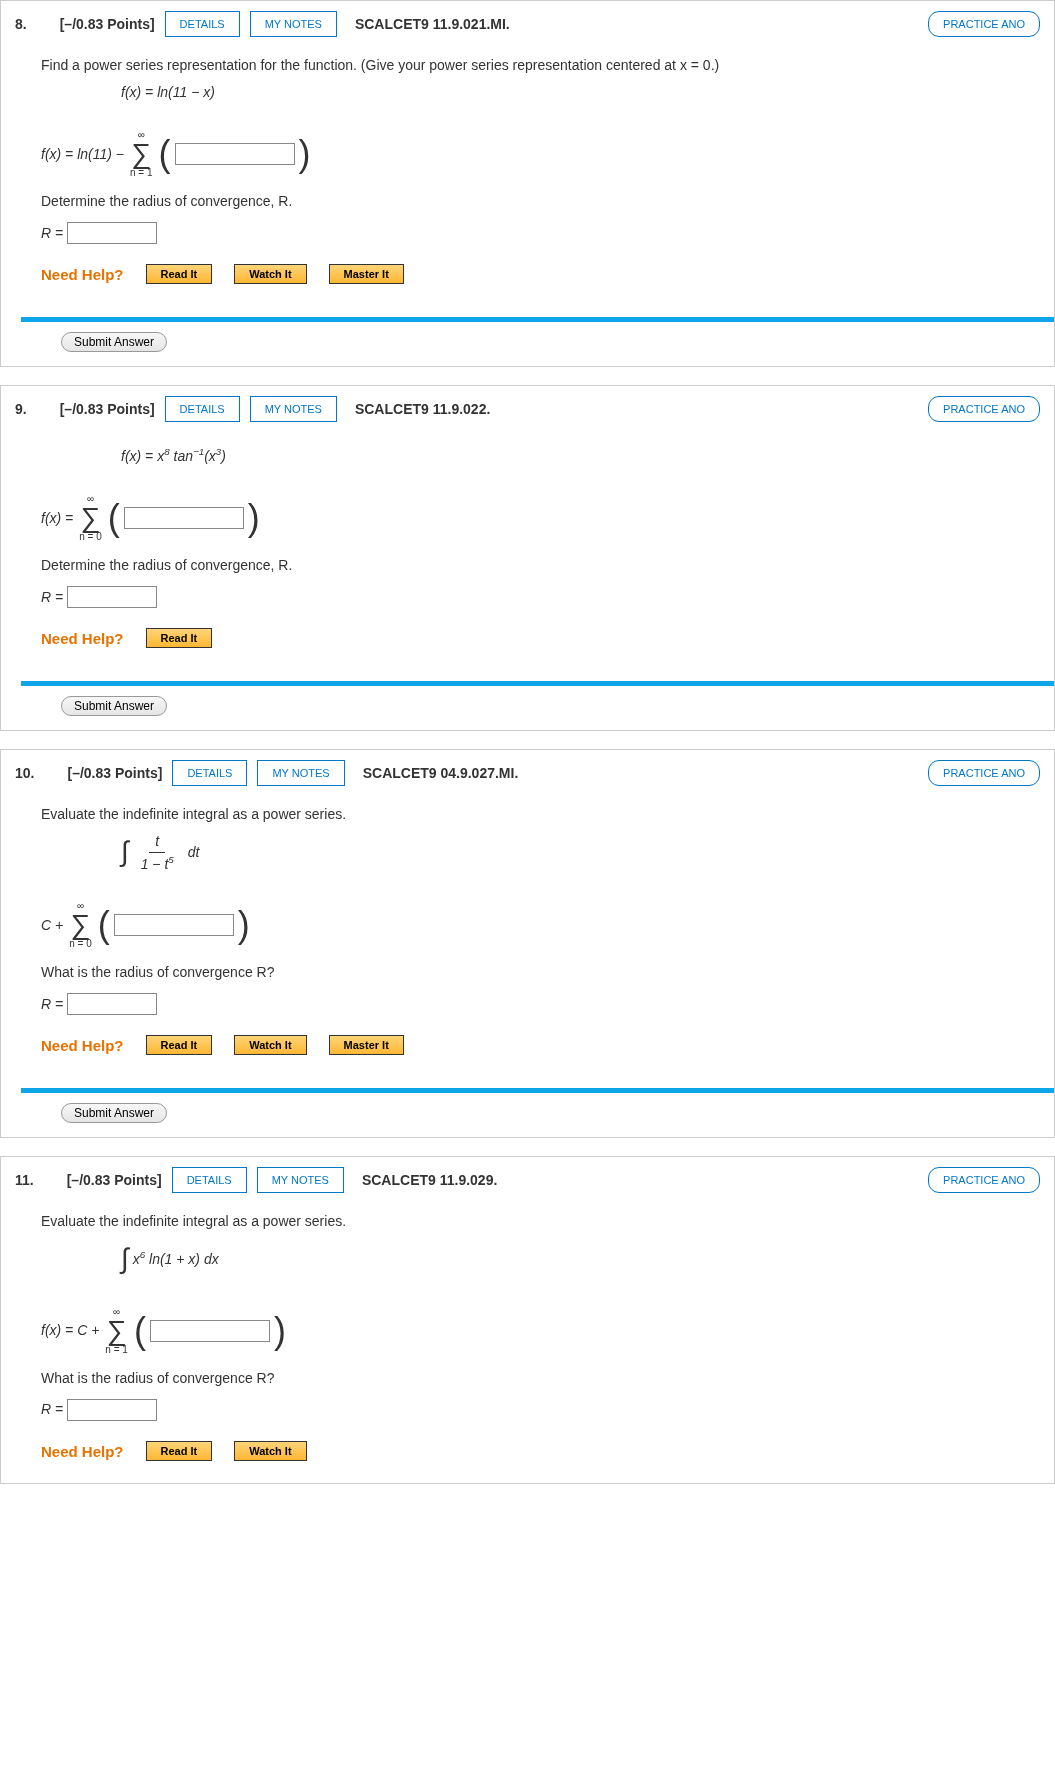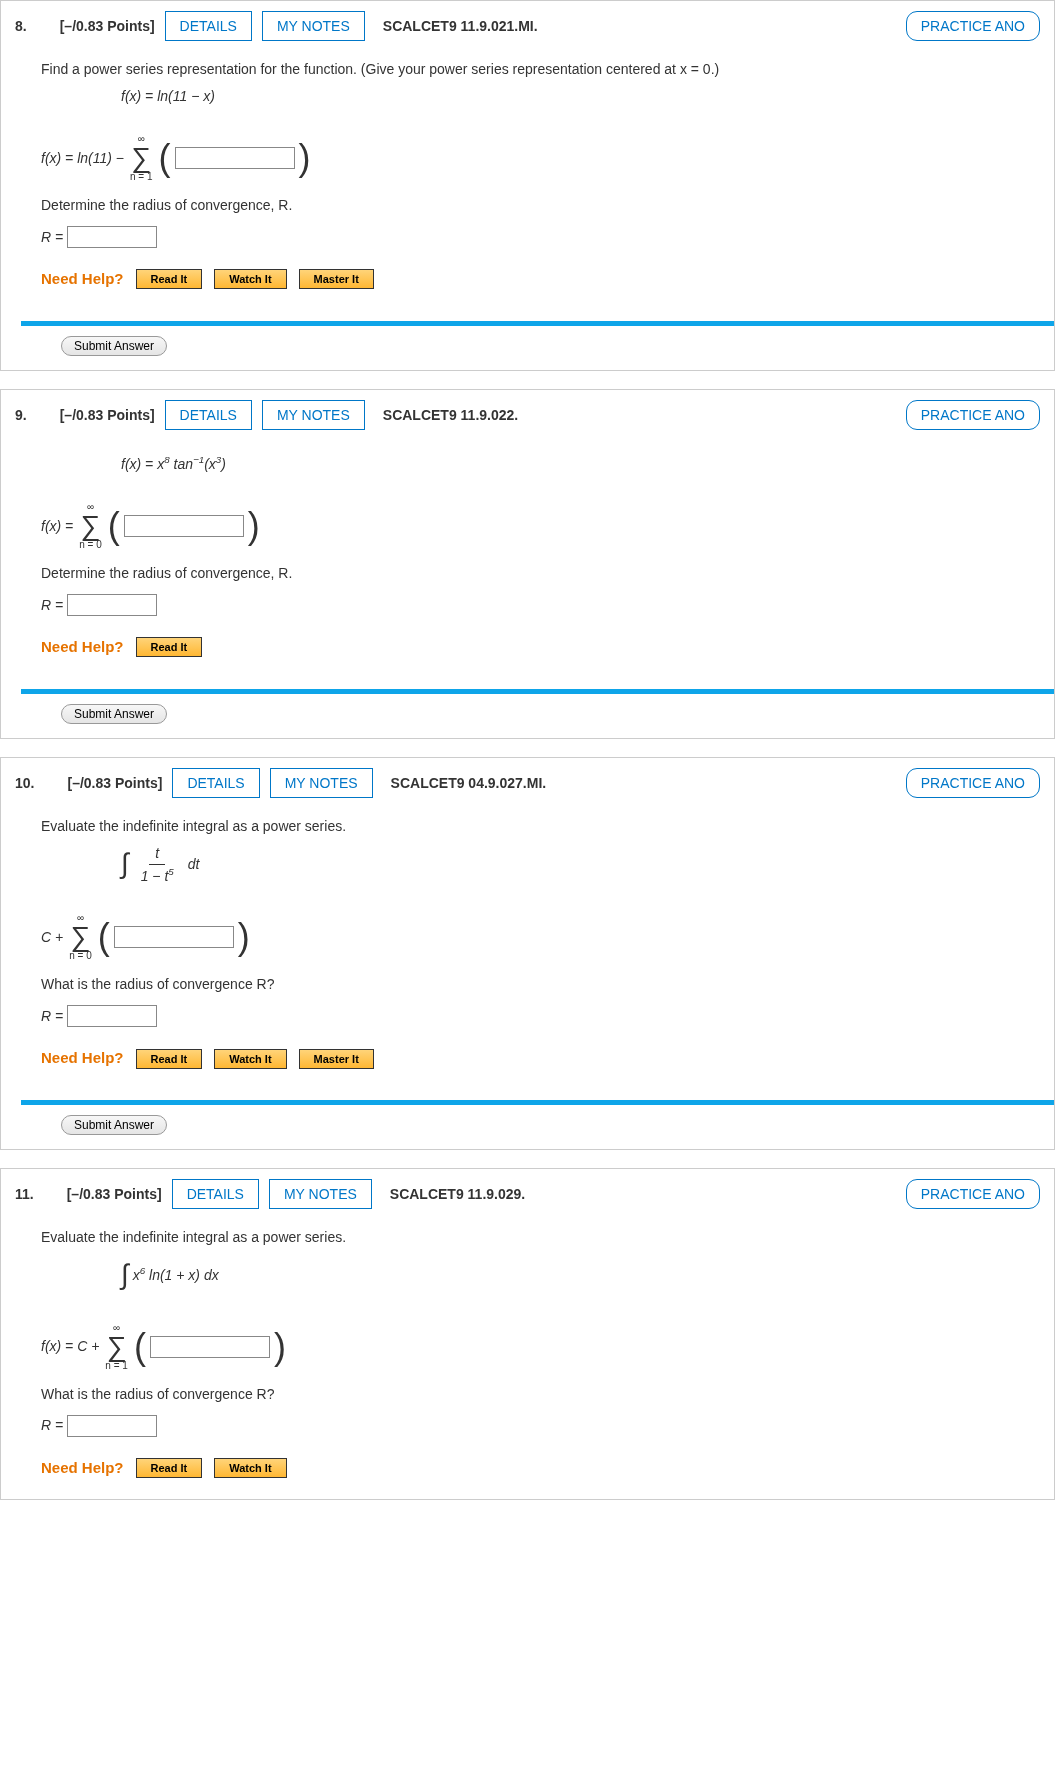--- a/index.html
+++ b/index.html
@@ -28,21 +28,21 @@
 }
 .q-points {
   font-weight: bold;
   padding-left: 29px;
 }
 .btn-outline {
   border: 1.5px solid #0077c8;
   color: #0077c8;
   background: #fff;
   padding: 6px 14px;
-  font-size: 14px;
+  font-size: 11px;
   cursor: pointer;
   font-weight: 500;
 }
 .btn-outline.practice {
   margin-left: auto;
   border-radius: 11px;
 }
 .q-ref {
   font-weight: bold;
   color: #333;
@@ -77,37 +77,36 @@
 .answer-input {
   border: 1px solid #888;
   height: 22px;
   width: 120px;
   padding: 2px 4px;
   font-size: 13px;
 }
 .answer-input.short { width: 90px; }
 .need-help-row {
   display:flex;
-  align-items:center;
-  gap: 0;
+  align-items:flex-start;
+  gap: 22px;
   margin: 20px 0 10px 0;
 }
 .need-help {
   color: #e67300;
   font-weight: bold;
   font-size: 15px;
 }
 .help-btn {
   background: linear-gradient(#ffd479, #ffb733);
   border: 1px solid #333;
   padding: 3px 14px;
   font-size: 11px;
   font-weight: bold;
   cursor: pointer;
-  margin-left: 12px;
 }
 .submit-row {
   border-top: 5px solid #0ea5e9;
   padding: 10px 14px 14px 40px;
   margin-top: 10px;
   margin-left: 20px;
 }
 .submit-btn {
   background: linear-gradient(#f7f7f7, #e5e5e5);
   border: 1px solid #999;

